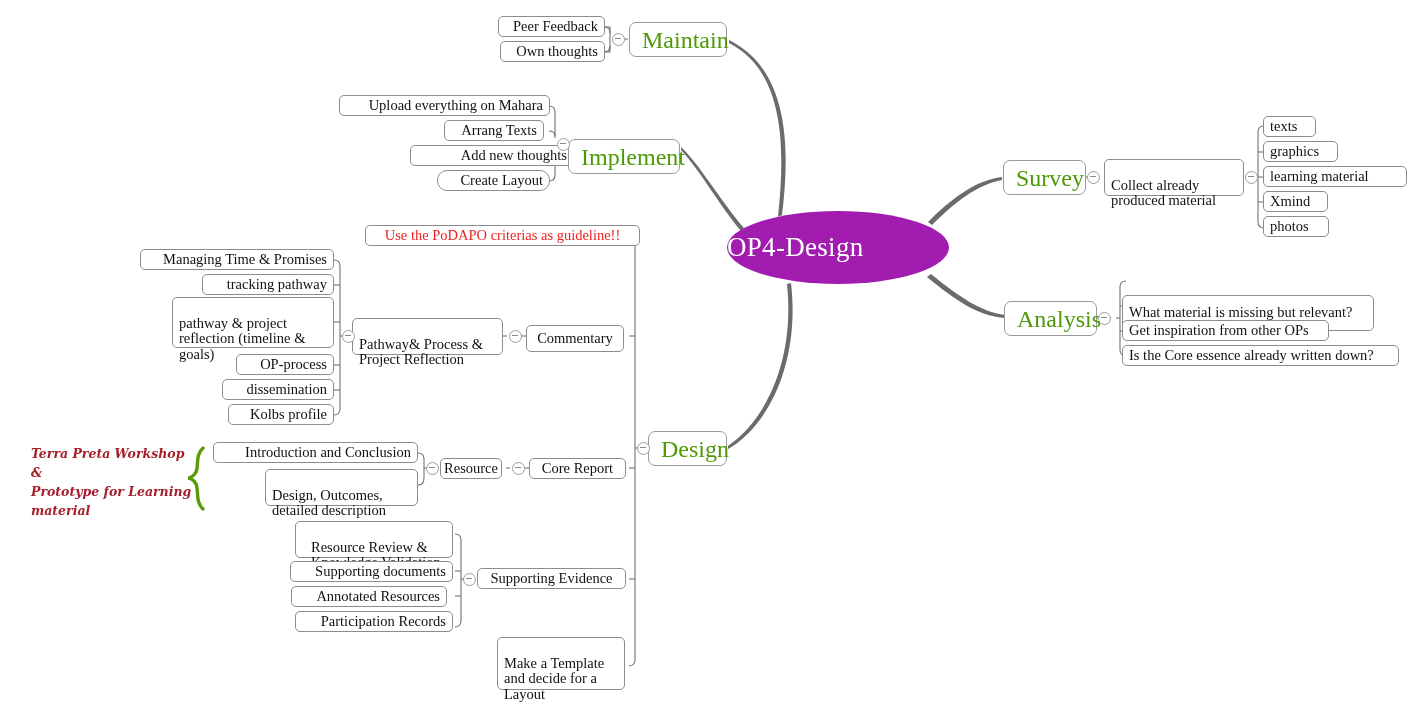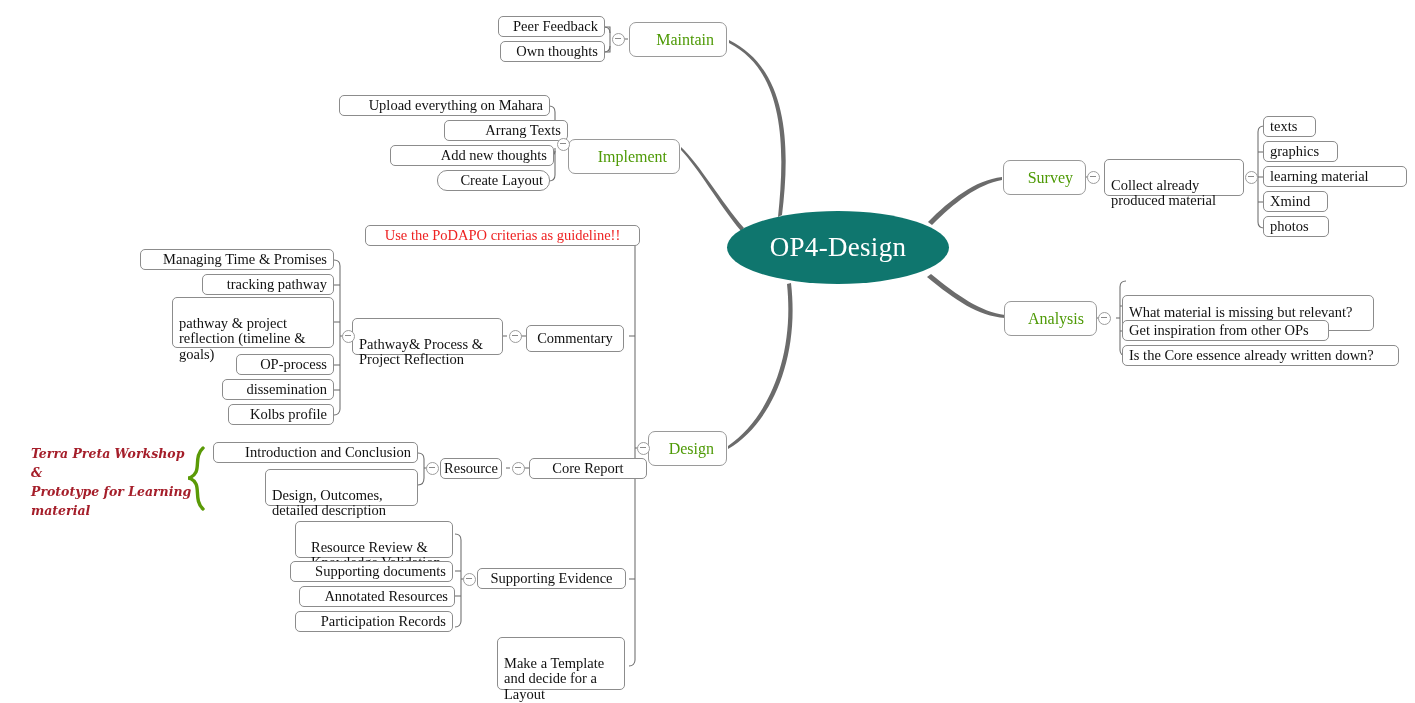--- a/index.html
+++ b/index.html
@@ -40,46 +40,45 @@
     z-index: 5;
   }
   .node.right-align { justify-content: flex-end; text-align: right; }
   .node.center-align { justify-content: center; text-align: center; }
   .node.multiline { white-space: pre-line; display: block; padding-top: 2px; }
   .node .txt { display: block; }
 
   
   .node.main {
     color: #4e9a06;
-    font-size: 16px;
+    font-size: 24px;
     line-height: 22px;
     border-color: #9a9a9a;
     border-radius: 7px;
     padding: 4px 12px;
-    justify-content: flex-end;
+    justify-content: flex-start;
   }
   
   .node.note-red {
     color: #ee2222;
     font-size: 14.5px;
   }
 
   
   #root-node {
     position: absolute;
     left: 727px;
     top: 211px;
     width: 222px;
     height: 73px;
     border-radius: 50%;
-    background: #0f766e;
+    background: #a21caf;
     color: #ffffff;
     display: flex;
     align-items: center;
-    justify-content: center;
     font-family: "Liberation Serif", "DejaVu Serif", serif;
     font-size: 27px;
     letter-spacing: 0.3px;
     z-index: 6;
   }
 
   
   .collapse {
     position: absolute;
     width: 11px;
@@ -223,24 +222,24 @@
     <span class="txt">Own thoughts</span>
   </div>
   <div class="collapse" style="left:612px; top:33px;"></div>
   <div class="node main" style="left:629px; top:22px; width:98px; height:35px;">
     <span class="txt">Maintain</span>
   </div>
 
   <div class="node right-align" style="left:339px; top:95px; width:211px; height:21px;">
     <span class="txt">Upload everything on Mahara</span>
   </div>
-  <div class="node right-align" style="left:444px; top:120px; width:124px; height:21px;">
+  <div class="node right-align" style="left:444px; top:120px; width:100px; height:21px;">
     <span class="txt">Arrang Texts</span>
   </div>
-  <div class="node right-align" style="left:390px; top:145px; width:164px; height:21px;">
+  <div class="node right-align" style="left:410px; top:145px; width:164px; height:21px;">
     <span class="txt">Add new thoughts</span>
   </div>
   <div class="node right-align" style="left:437px; top:170px; width:113px; height:21px;border-radius:10px;">
     <span class="txt">Create Layout</span>
   </div>
   <div class="collapse" style="left:557px; top:138px;"></div>
   <div class="node main" style="left:568px; top:139px; width:112px; height:35px;">
     <span class="txt">Implement</span>
   </div>
 
@@ -316,21 +315,21 @@
   <div class="node right-align" style="left:236px; top:354px; width:98px; height:21px;">
     <span class="txt">OP-process</span>
   </div>
   <div class="node right-align" style="left:222px; top:379px; width:112px; height:21px;">
     <span class="txt">dissemination</span>
   </div>
   <div class="node right-align" style="left:228px; top:404px; width:106px; height:21px;">
     <span class="txt">Kolbs profile</span>
   </div>
 
-  <div class="node center-align" style="left:529px; top:458px; width:118px; height:21px;">
+  <div class="node center-align" style="left:529px; top:458px; width:97px; height:21px;">
     <span class="txt">Core Report</span>
   </div>
   <div class="collapse" style="left:512px; top:462px;"></div>
   <div class="node center-align" style="left:440px; top:458px; width:62px; height:21px;">
     <span class="txt">Resource</span>
   </div>
   <div class="collapse" style="left:426px; top:462px;"></div>
   <div class="node right-align" style="left:213px; top:442px; width:205px; height:21px;">
     <span class="txt">Introduction and Conclusion</span>
   </div>
@@ -343,21 +342,21 @@
     <span class="txt">Supporting Evidence</span>
   </div>
   <div class="collapse" style="left:463px; top:573px;"></div>
   <div class="node multiline" style="left:295px; top:521px; width:158px; height:37px;padding-left:15px;">
     <span class="txt">Resource Review &amp;
 Knowledge Validation</span>
   </div>
   <div class="node right-align" style="left:290px; top:561px; width:163px; height:21px;">
     <span class="txt">Supporting documents</span>
   </div>
-  <div class="node right-align" style="left:299px; top:586px; width:156px; height:21px;">
+  <div class="node right-align" style="left:291px; top:586px; width:156px; height:21px;">
     <span class="txt">Annotated Resources</span>
   </div>
   <div class="node right-align" style="left:295px; top:611px; width:158px; height:21px;">
     <span class="txt">Participation Records</span>
   </div>
 
   <div class="node multiline" style="left:497px; top:637px; width:128px; height:53px;">
     <span class="txt">Make a Template
 and decide for a
 Layout</span>

